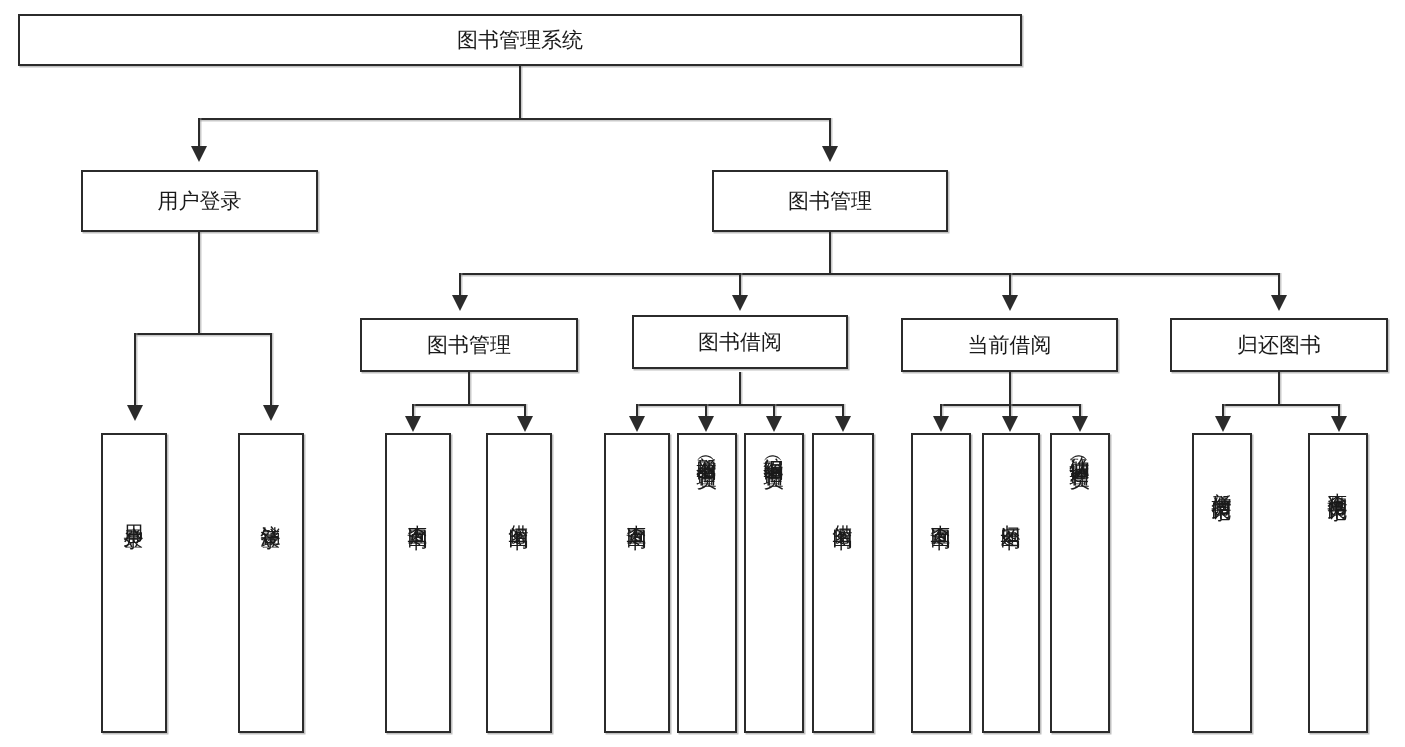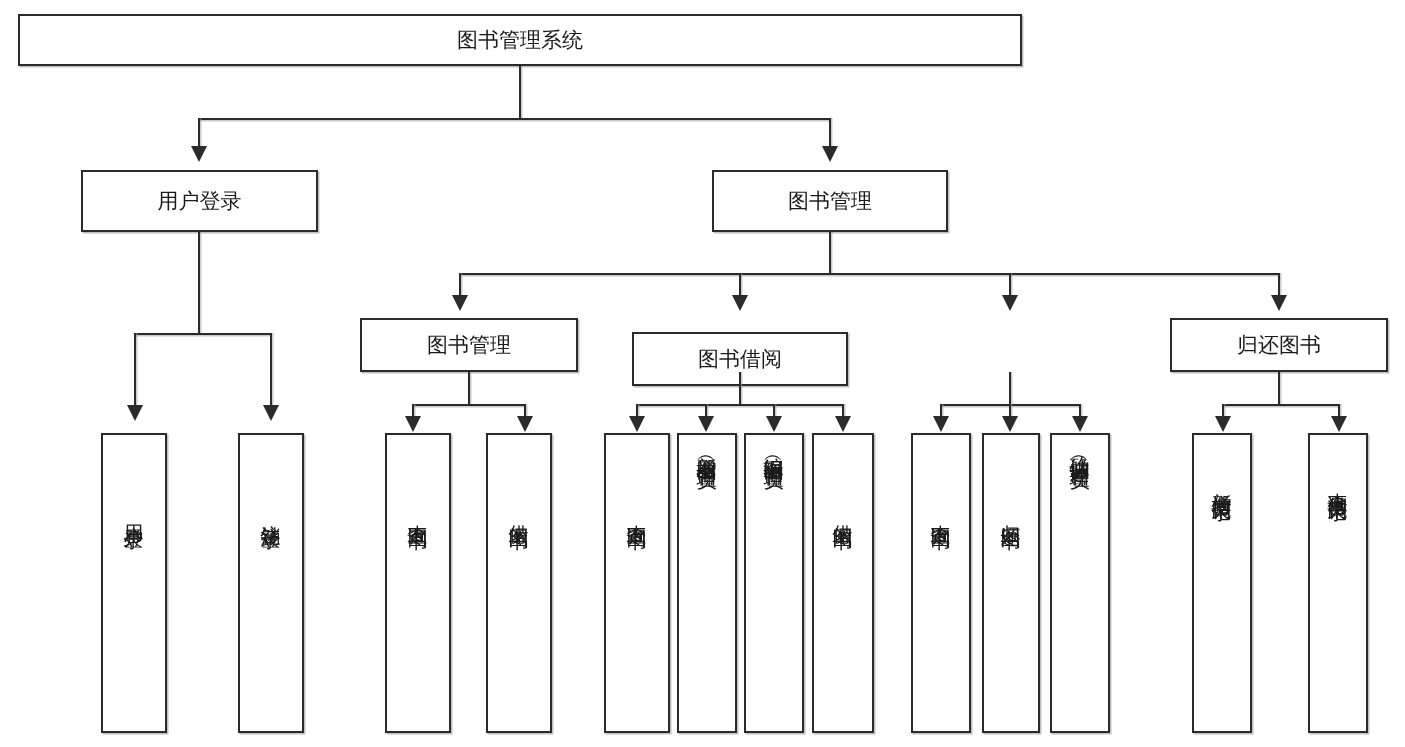--- a/index.html
+++ b/index.html
@@ -123,22 +123,25 @@
   <div class="vline" style="left:739px; top:273px; height:22px;"></div>
   <div class="arrow" style="left:732px; top:295px;"></div>
   <div class="vline" style="left:1009px; top:273px; height:22px;"></div>
   <div class="arrow" style="left:1002px; top:295px;"></div>
   <div class="vline" style="left:1278px; top:273px; height:22px;"></div>
   <div class="arrow" style="left:1271px; top:295px;"></div>
 
   <div class="node h" style="left:360px; top:318px; width:218px; height:54px;">
     <span>图书管理</span>
   </div>
-  <div class="node h" style="left:632px; top:332px; width:216px; height:54px;">
+  <div class="node h" style="left:632px; top:315px; width:216px; height:54px;">
     <span>图书借阅</span>
+  </div>
+  <div class="node h" style="left:901px; top:318px; width:217px; height:54px;">
+    <span>当前借阅</span>
   </div>
   <div class="node h" style="left:1170px; top:318px; width:218px; height:54px;">
     <span>归还图书</span>
   </div>
 
   <div class="vline" style="left:468px; top:372px; height:33px;"></div>
   <div class="hline" style="left:412px; top:404px; width:113px;"></div>
   <div class="vline" style="left:412px; top:404px; height:13px;"></div>
   <div class="arrow" style="left:405px; top:416px;"></div>
   <div class="vline" style="left:524px; top:404px; height:13px;"></div>

